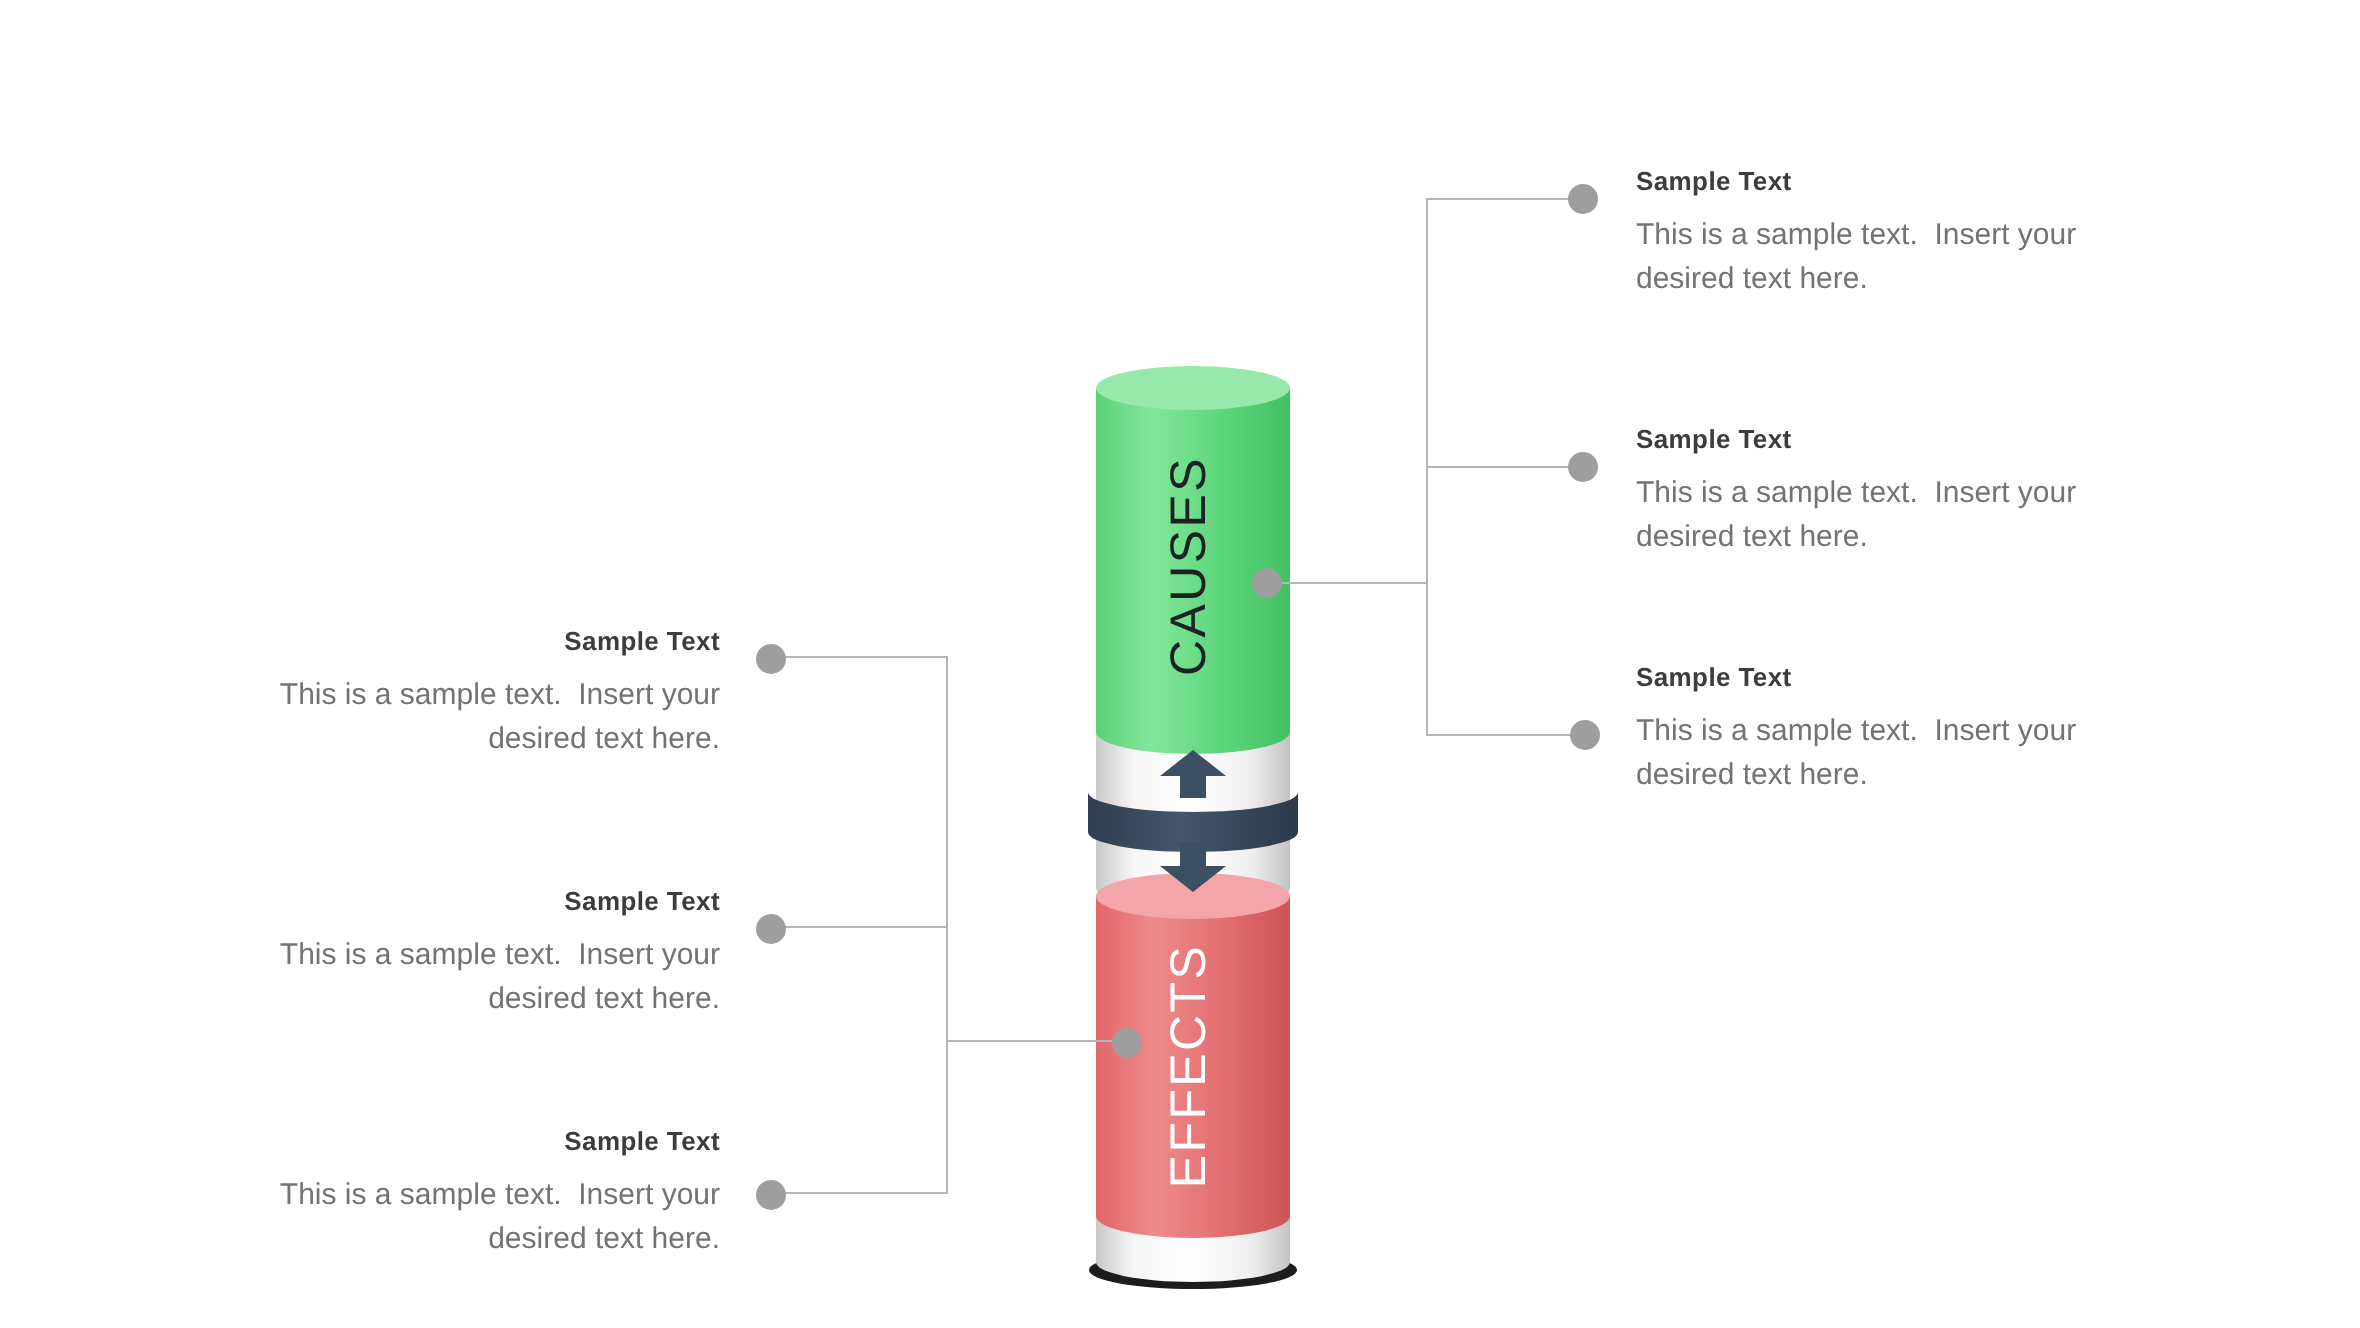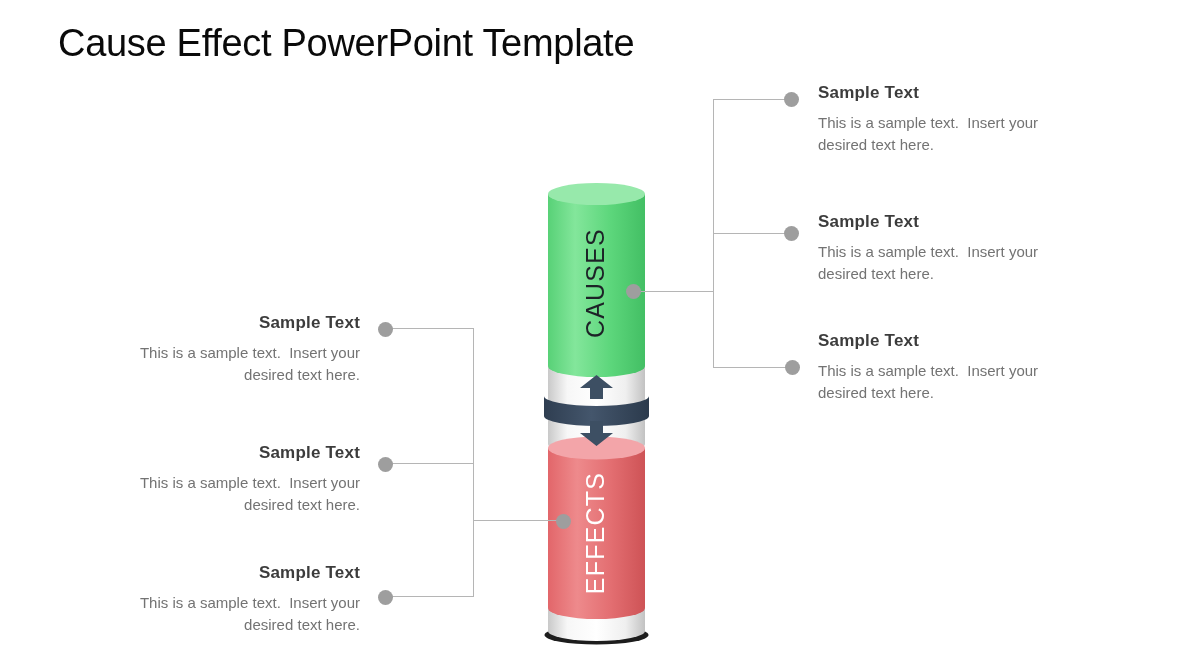--- a/index.html
+++ b/index.html
@@ -8,21 +8,21 @@
     font-family:"Liberation Sans", sans-serif; overflow:hidden;
   }
   .title {
     position:absolute; left:58px; top:22px; margin:0;
     font-size:38px; font-weight:400; color:#0a0a0a; letter-spacing:-0.3px;
   }
   .block { position:absolute; width:232px; }
   .block.right-side { text-align:left; }
   .block.left-side  { text-align:right; }
   .block h3 {
-    margin:0 0 9px 0; font-size:17px; font-weight:bold; color:#3c3c3c;
+    margin:0 0 9px 0; font-size:13px; font-weight:bold; color:#3c3c3c;
     letter-spacing:0.2px;
   }
   .block p {
     margin:0; font-size:15px; line-height:21.5px; color:#737373;
     white-space:pre-wrap;
   }
   .hl, .vl { position:absolute; background:#b5b5b5; z-index:3; }
   .hl { height:1.4px; }
   .vl { width:1.4px; }
   .dot {
@@ -32,21 +32,20 @@
   svg.cyl { position:absolute; left:535px; top:175px; z-index:2; }
   svg.cyl text {
     font-family:"Liberation Sans", sans-serif;
   }
 </style>
 </head>
 <body>
 
 <div class="canvas">
 
-  <h1 class="title">Cause Effect PowerPoint Template</h1>
 
   <svg class="cyl" width="125" height="470" viewBox="0 0 125 470">
     <defs>
       <linearGradient id="gradGreen" x1="0" y1="0" x2="1" y2="0">
         <stop offset="0%" stop-color="#58d177"></stop>
         <stop offset="28%" stop-color="#83e69b"></stop>
         <stop offset="65%" stop-color="#5cd67b"></stop>
         <stop offset="100%" stop-color="#43bf64"></stop>
       </linearGradient>
       <linearGradient id="gradRed" x1="0" y1="0" x2="1" y2="0">

